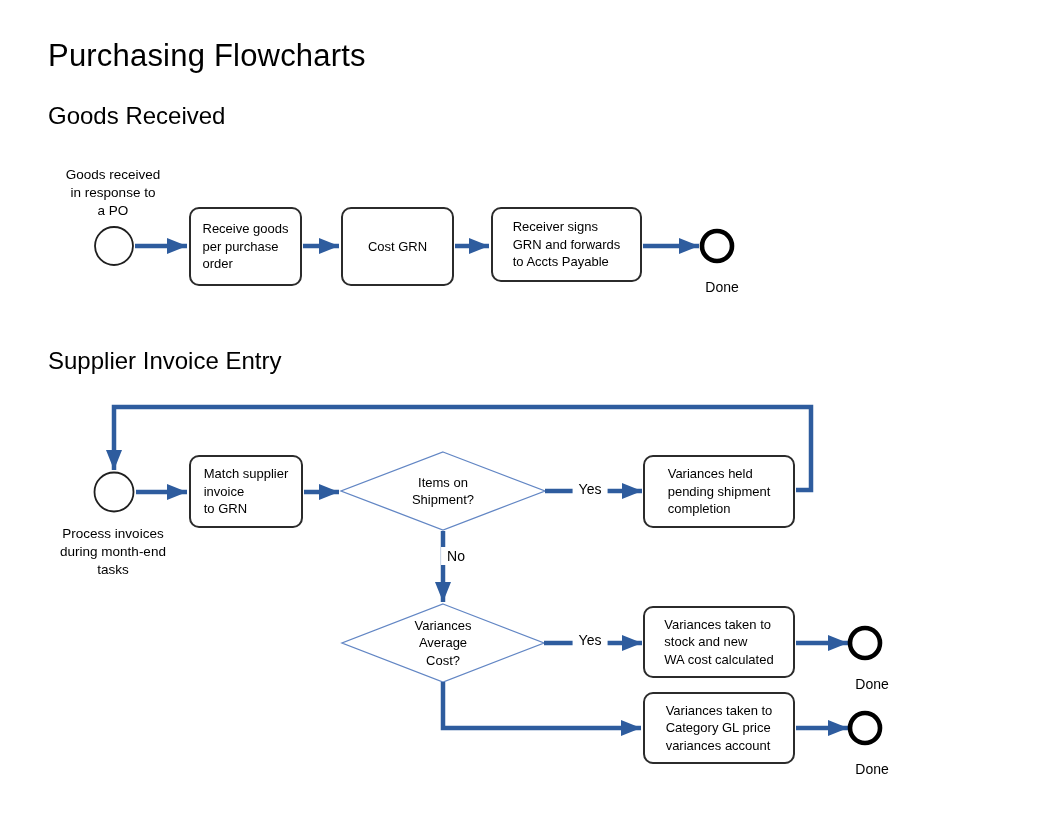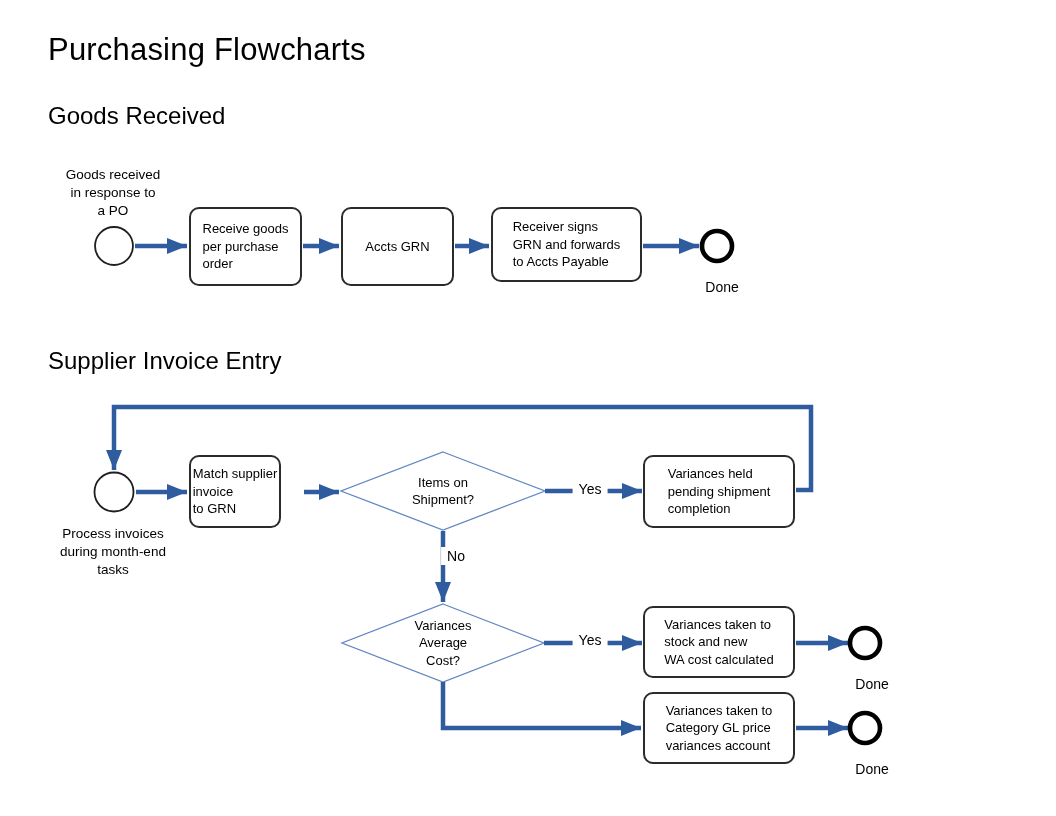--- a/index.html
+++ b/index.html
@@ -8,21 +8,21 @@
     width: 1056px;
     height: 816px;
     background: #ffffff;
     font-family: "Liberation Sans", sans-serif;
     color: #000000;
     overflow: hidden;
   }
   .layer { position: absolute; left: 0; top: 0; }
 
   h1.page-title {
-    position: absolute; left: 48px; top: 32px;
+    position: absolute; left: 48px; top: 38px;
     font-size: 31px; font-weight: 400; margin: 0; letter-spacing: 0.2px;
   }
   h2.section-h {
     position: absolute; left: 48px;
     font-size: 24px; font-weight: 400; margin: 0;
   }
   .h-goods   { top: 102px; }
   .h-supplier{ top: 347px; }
 
   
@@ -104,35 +104,35 @@
   <div class="flabel" style="left:48px; top:166px; width:130px;">Goods received
 in response to
 a PO</div>
 
   <div class="box" style="left:189px; top:207px; width:113px; height:79px;">
     <span>Receive goods
 per purchase
 order</span>
   </div>
   <div class="box" style="left:341px; top:207px; width:113px; height:79px;">
-    <span>Accts GRN</span>
+    <span>Cost GRN</span>
   </div>
   <div class="box" style="left:491px; top:207px; width:151px; height:75px;">
     <span>Receiver signs
 GRN and forwards
 to Accts Payable</span>
   </div>
 
   <span class="done-label" style="left:722px; top:279px;">Done</span>
 
   <div class="flabel" style="left:47px; top:525px; width:132px;">Process invoices
 during month-end
 tasks</div>
 
-  <div class="box" style="left:189px; top:455px; width:92px; height:73px;">
+  <div class="box" style="left:189px; top:455px; width:114px; height:73px;">
     <span>Match supplier
 invoice
 to GRN</span>
   </div>
 
   <div class="dtext" style="left:343px; top:452px; width:200px; height:78px;">Items on
 Shipment?</div>
 
   <span class="inline-label" style="left:590px; top:489px;">Yes</span>
   <span class="inline-label" style="left:448px; top:556px;margin-left:8px;">No</span>

